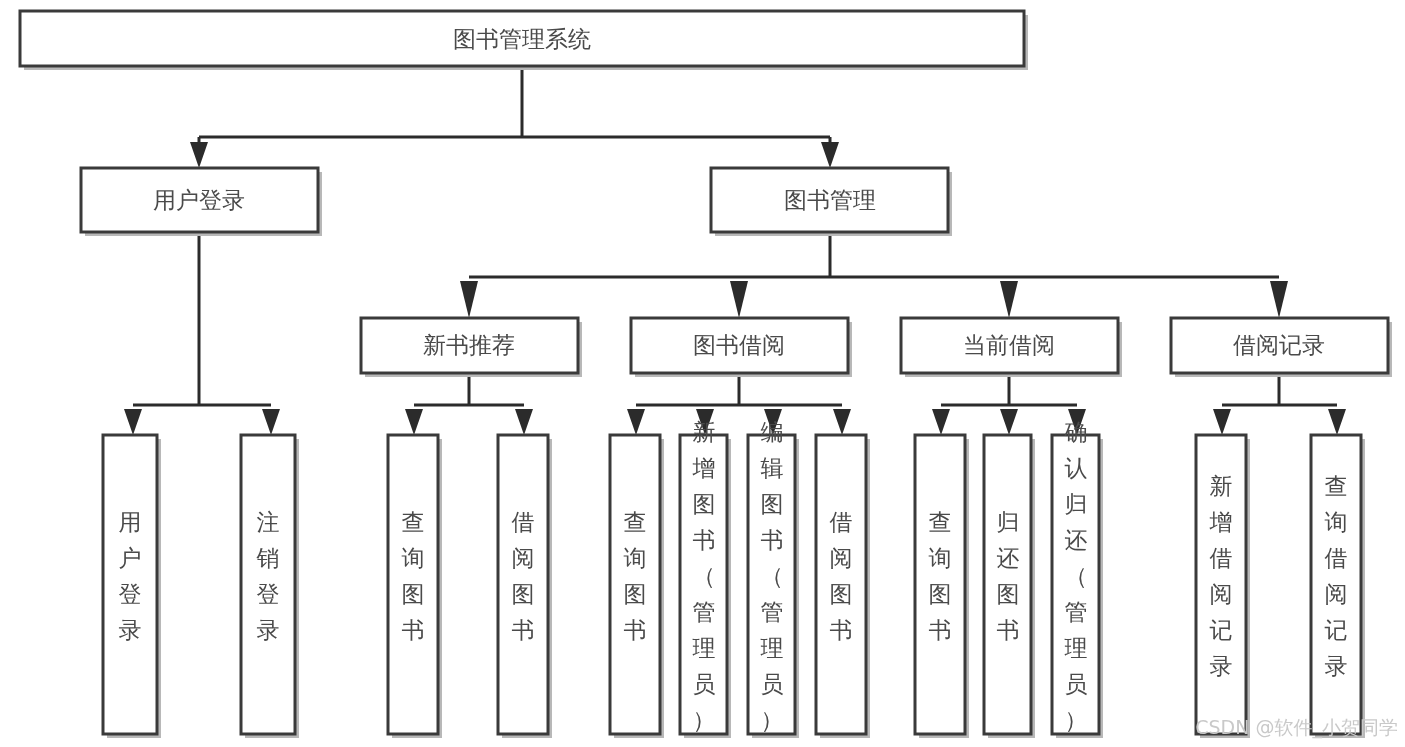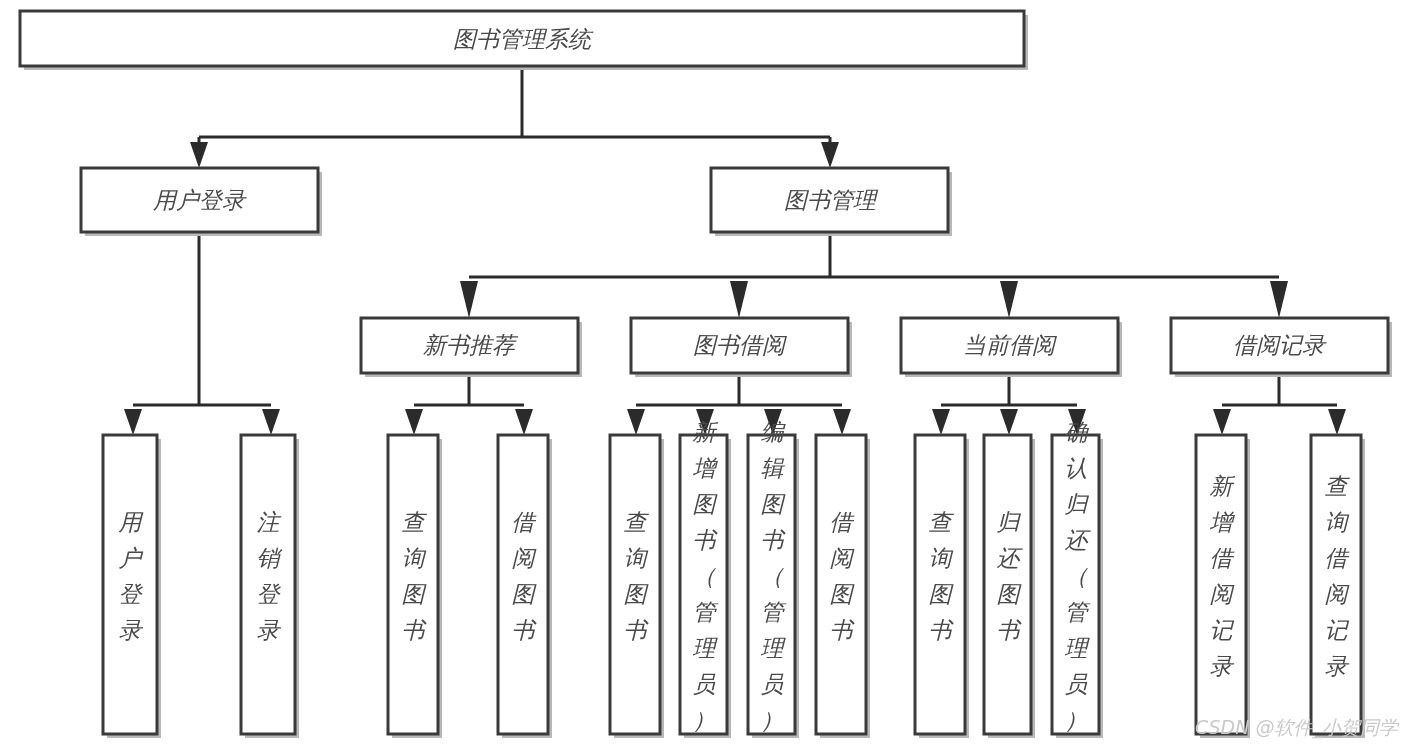--- a/index.html
+++ b/index.html
@@ -13,21 +13,20 @@
     position: relative;
     overflow: hidden;
     font-family: "DejaVu Sans", "Liberation Sans", sans-serif;
   }
   #diagram-root {
     position: absolute;
     left: 0;
     top: 0;
     width: 1405px;
     height: 747px;
-    font-style: italic;
   }
   svg { display: block; }
 
   .node-box {
     fill: #ffffff;
     stroke: #3a3a3a;
     stroke-width: 3;
   }
   .node-box-shadow {
     fill: #b8b8b8;

